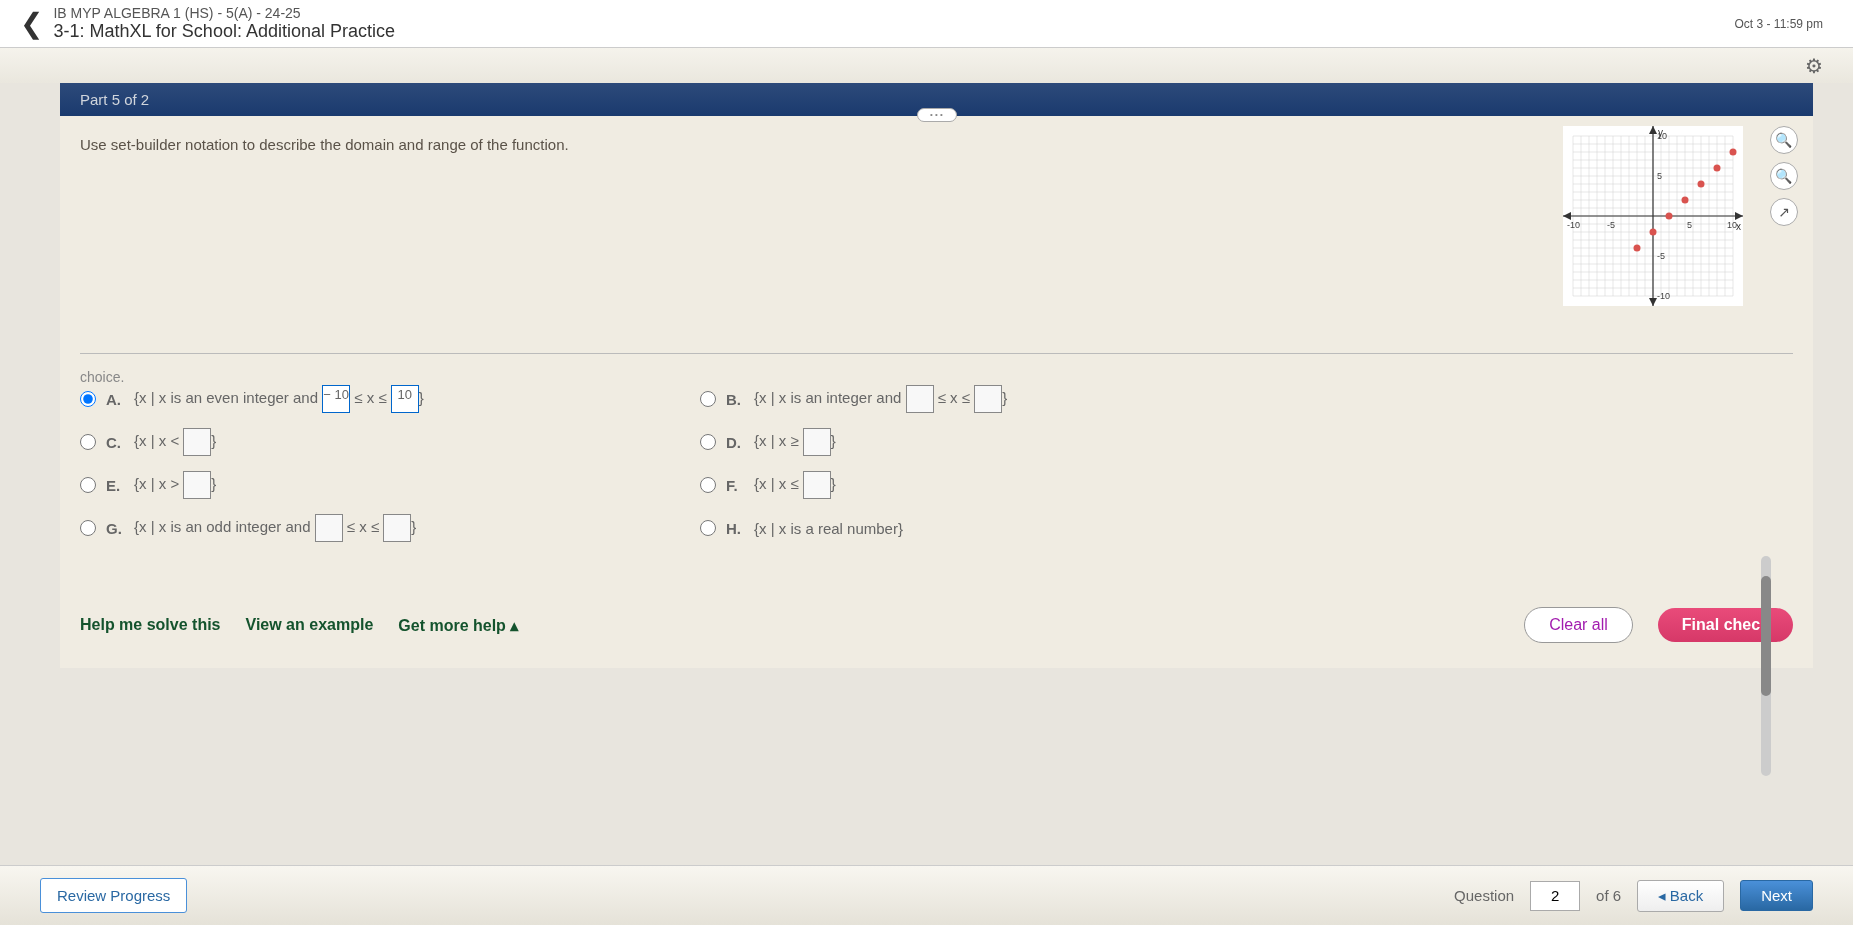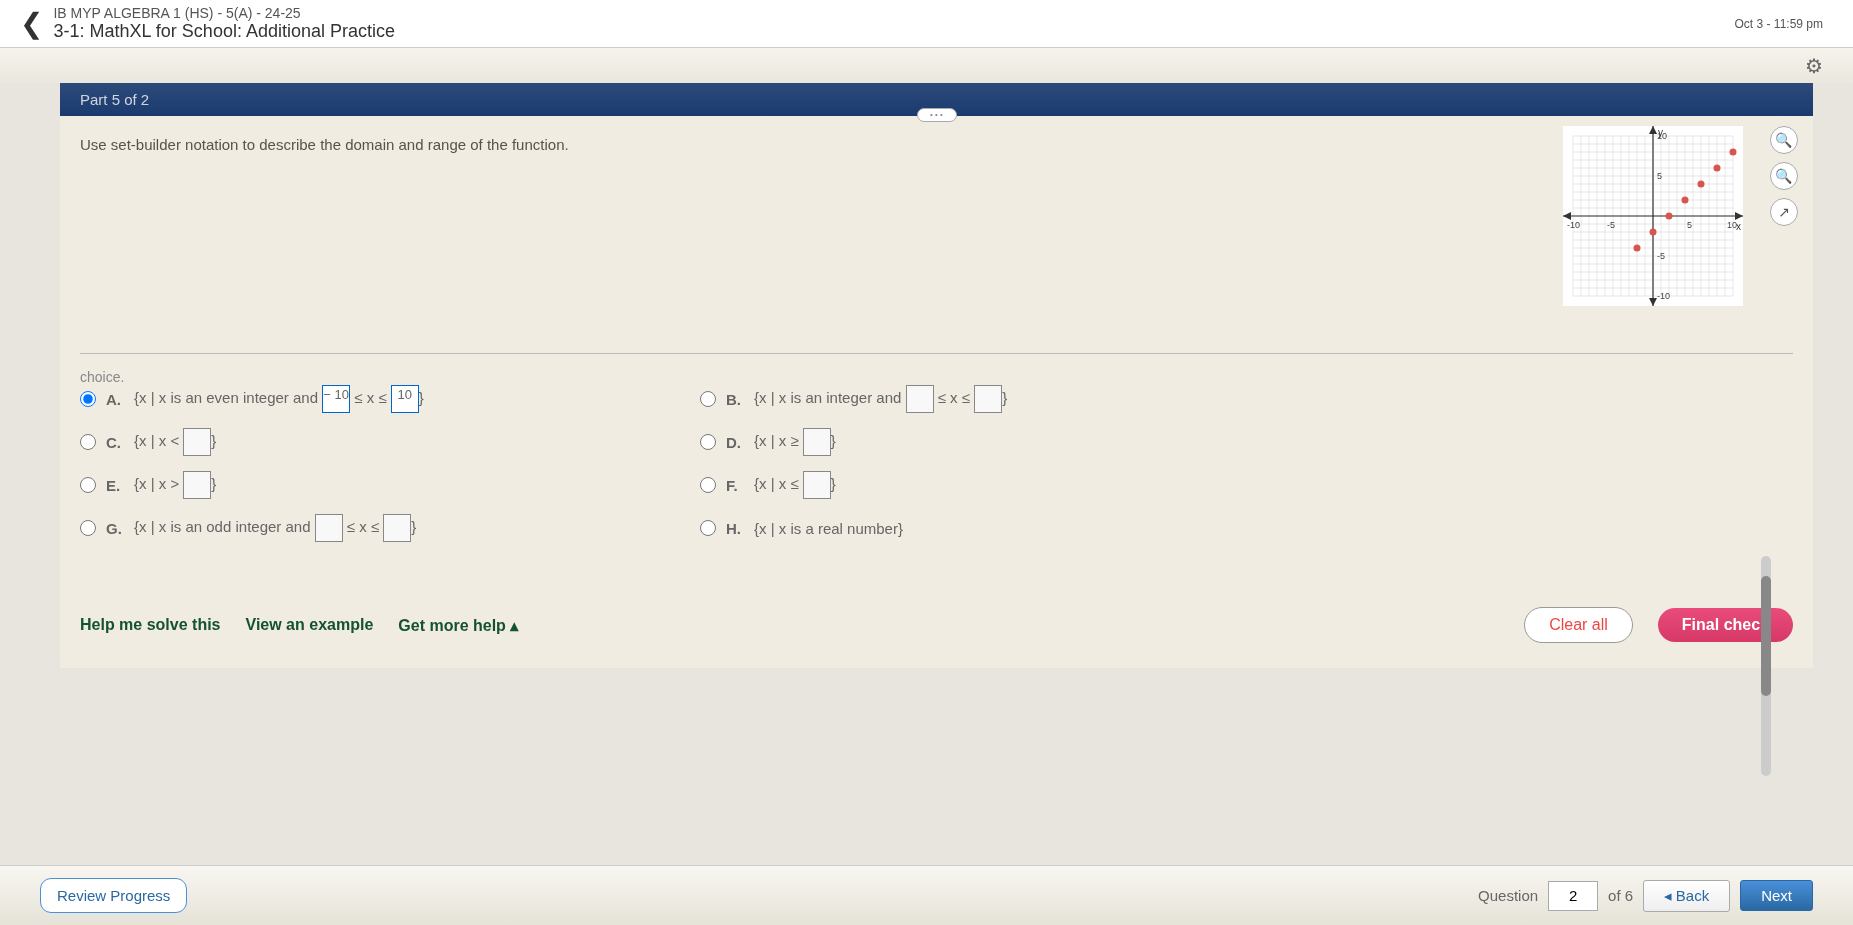--- a/index.html
+++ b/index.html
@@ -32,26 +32,26 @@
 .choice-row { display: flex; align-items: center; gap: 10px; color: #666; font-size: 15px; }
 .choice-row input[type="radio"] { width: 16px; height: 16px; cursor: pointer; }
 .choice-letter { font-weight: bold; min-width: 18px; }
 .math-box { display: inline-block; min-width: 28px; height: 28px; border: 1px solid #888; background: #f8f8f8; vertical-align: middle; text-align: center; font-size: 13px; line-height: 18px; }
 .math-box.filled { border-color: #06c; background: #fff; }
 
 .bottom-actions { display: flex; align-items: center; margin-top: 50px; padding: 15px 0; gap: 25px; }
 .text-link { color: #14532d; font-size: 16px; font-weight: bold; cursor: pointer; }
 .spacer { flex: 1; }
 .pill-btn { padding: 8px 24px; border-radius: 20px; font-size: 16px; cursor: pointer; border: none; }
-.clear-btn { background: #fff; border: 1px solid #999; color: #ef4444; }
+.clear-btn { background: #fff; border: 1px solid #999; color: #a21caf; }
 .final-btn { background: linear-gradient(#e94b7a, #d63868); color: #fff; font-weight: bold; }
 
 .footer-bar { position: absolute; bottom: 0; left: 0; right: 0; background: linear-gradient(#f8f6f0, #e5e2d8); padding: 12px 40px; display: flex; align-items: center; border-top: 1px solid #ccc; }
-.review-btn { background: #fff; border: 1px solid #4a90d9; color: #2968a3; padding: 8px 16px; font-size: 15px; cursor: pointer; border-radius: 11px; }
-.question-nav { margin-left: auto; display: flex; align-items: center; gap: 10px; color: #666; font-size: 15px; }
+.review-btn { background: #fff; border: 1px solid #4a90d9; color: #2968a3; padding: 8px 16px; font-size: 15px; cursor: pointer; border-radius: 3px; }
+.question-nav { margin-left: auto; display: flex; align-items: center; gap: 16px; color: #666; font-size: 15px; }
 .q-input { width: 50px; height: 30px; border: 1px solid #aaa; text-align: center; font-size: 15px; }
 .nav-btn { background: linear-gradient(#fff, #eee); border: 1px solid #aaa; padding: 6px 20px; font-size: 15px; color: #2968a3; cursor: pointer; border-radius: 3px; }
 .nav-btn.next { background: linear-gradient(#4a90d9, #2968a3); color: #fff; border-color: #2968a3; }
 
 svg.graph { background: #fff; }
 .scrollbar-stub { position: absolute; right: 42px; top: 440px; width: 10px; height: 220px; background: #ccc; border-radius: 5px; }
 .scrollbar-thumb { width: 10px; height: 120px; background: #888; border-radius: 5px; margin-top: 20px; }
 </style>
 </head>
 <body>

